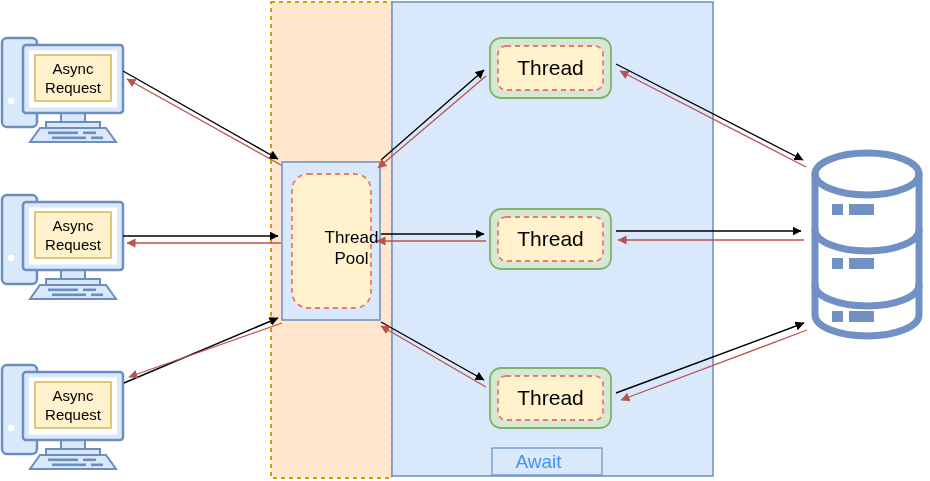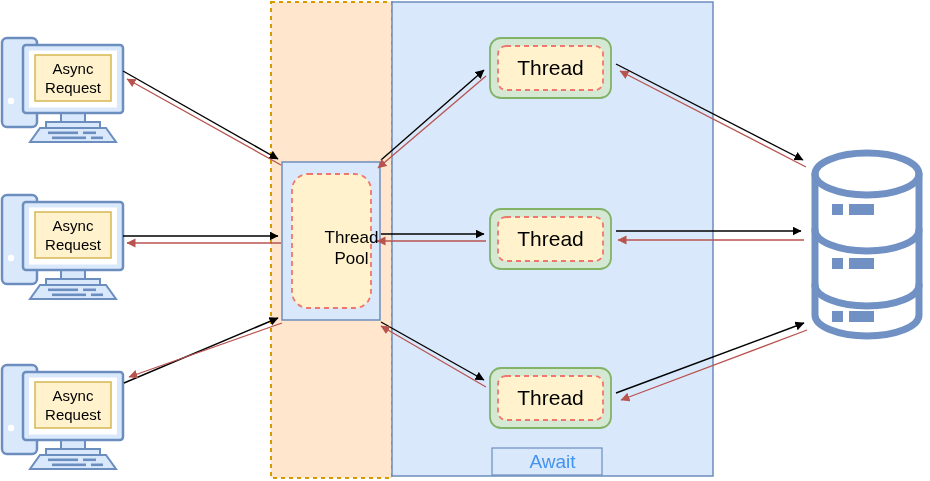--- a/index.html
+++ b/index.html
@@ -148,14 +148,14 @@
   <div class="label client-label" style="left:35px;top:55px;width:76px;height:46px;">Async Request</div>
   <div class="label client-label" style="left:35px;top:212px;width:76px;height:46px;">Async Request</div>
   <div class="label client-label" style="left:35px;top:382px;width:76px;height:46px;">Async Request</div>
 
   <div class="label pool-label" style="left:292px;top:174px;width:79px;height:148px;margin-left:20px;">Thread Pool</div>
 
   <div class="label thread-label" style="left:498px;top:46px;width:105px;height:44px;">Thread</div>
   <div class="label thread-label" style="left:498px;top:217px;width:105px;height:44px;">Thread</div>
   <div class="label thread-label" style="left:498px;top:376px;width:105px;height:44px;">Thread</div>
 
-  <div class="label await-label" style="left:492px;top:448px;width:93px;height:27px;padding-left:14px;">Await</div>
+  <div class="label await-label" style="left:492px;top:448px;width:93px;height:27px;">Await</div>
 </div>
 
 </body></html>

